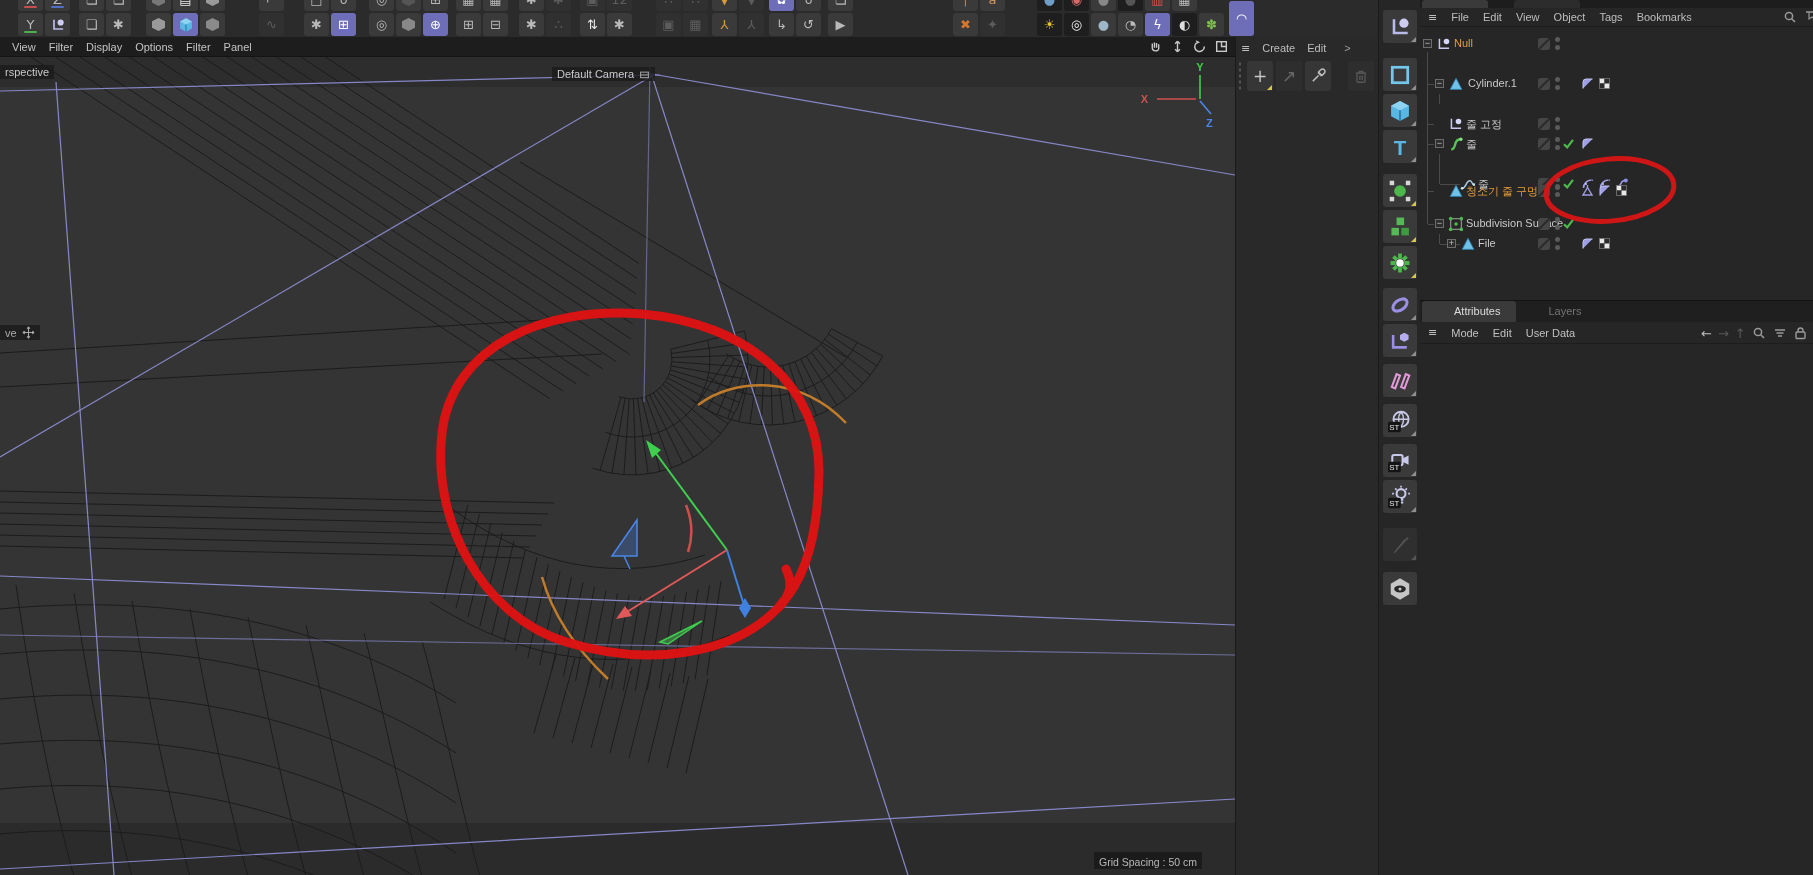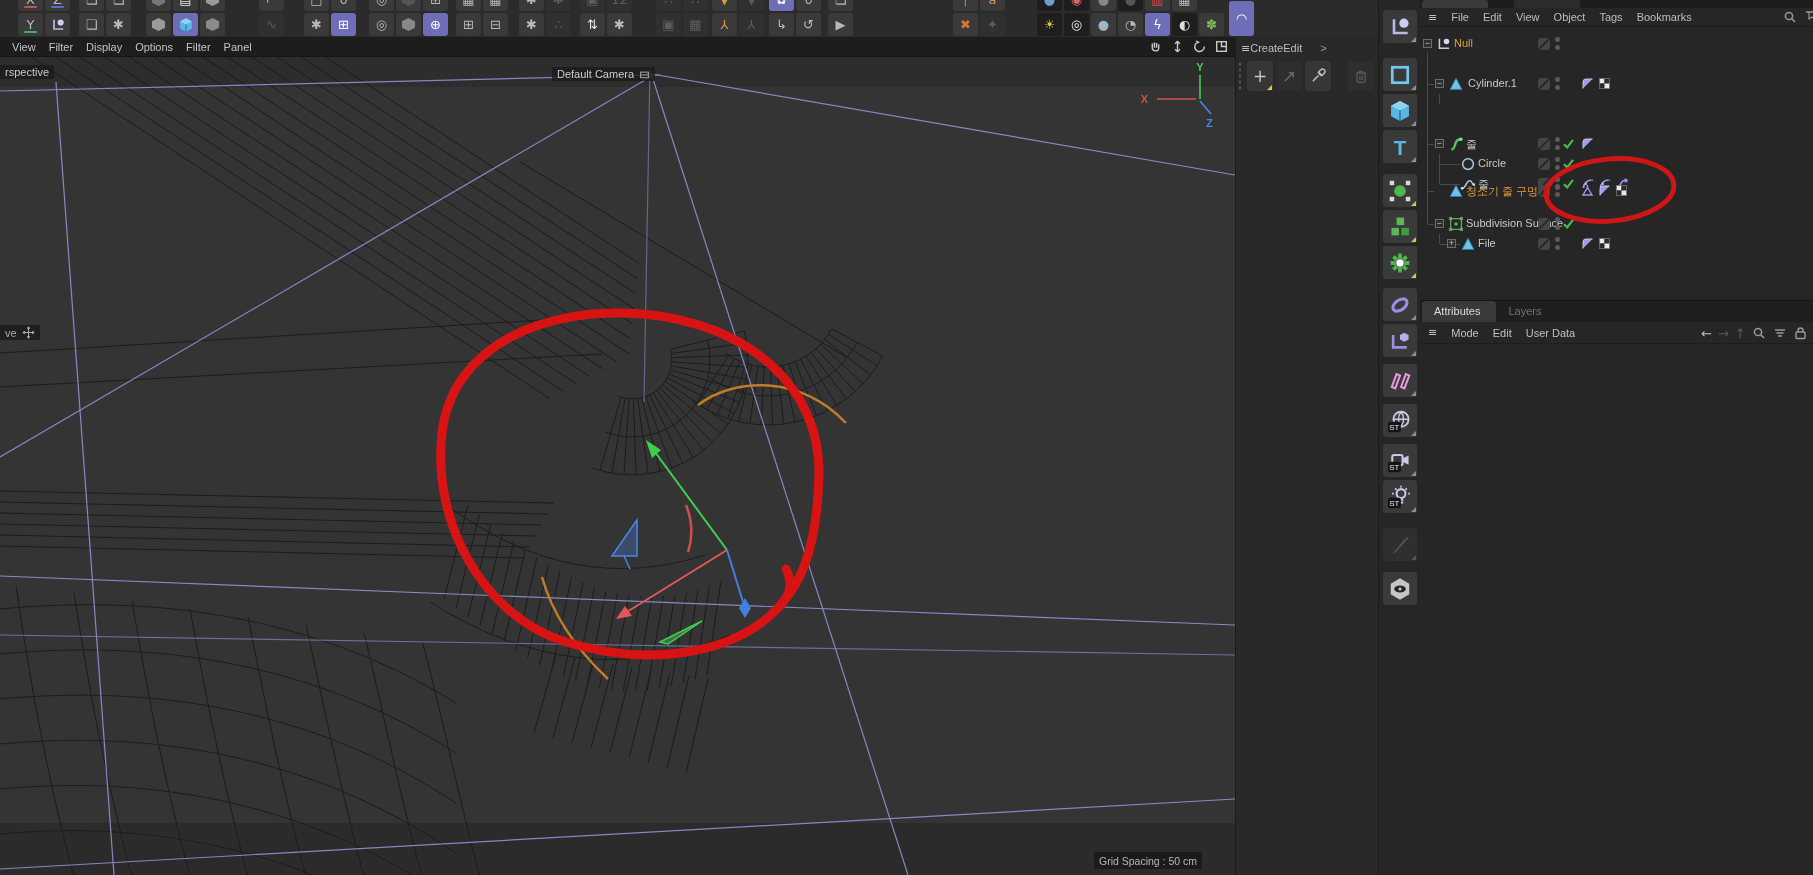--- a/index.html
+++ b/index.html
@@ -24,26 +24,26 @@
   .hexshape{width:13px;height:13px;clip-path:polygon(50% 0,100% 25%,100% 75%,50% 100%,0 75%,0 25%)}
   
   #vp-menubar{position:absolute;left:0;top:37px;width:1235px;height:20px;background:#1d1d1d;display:flex;align-items:center;
               font-size:11px;color:#c3c3c3;border-bottom:1px solid #141414;box-sizing:border-box}
   .vp-menu-item{margin-left:13px;cursor:default}
   .vp-menu-item:first-of-type{margin-left:12px}
   #vp-nav{margin-left:auto;display:flex;gap:7px;margin-right:6px;align-items:center}
   .navic{width:15px;height:15px;display:flex}
   
   #viewport{position:absolute;left:0;top:57px;width:1235px;height:818px;background:#343434;overflow:hidden}
-  .vp-pill{position:absolute;background:rgba(26,26,26,.78);color:#c9c9c9;font-size:11px;padding:1px 5px;display:flex;gap:5px;align-items:center}
+  .vp-pill{position:absolute;background:rgba(26,26,26,.78);color:#c9c9c9;font-size:11px;padding:1px 5px;display:flex;gap:5px;align-items:flex-end}
   
   #gap-panel{position:absolute;left:1235px;top:37px;width:143px;height:838px;background:#292929;border-left:1px solid #1a1a1a;box-sizing:border-box}
   #pal-head{position:absolute;left:0;top:2px;right:0;height:18px;display:flex;align-items:center;font-size:11px;color:#bdbdbd}
   #pal-head .glyph{margin-left:5px}
-  #pal-head .pal-menu{}
+  #pal-head .pal-menu{margin-left:12px}
   #pal-head .chev{margin-left:18px;color:#9a9a9a}
   #pal-btns{position:absolute;left:2px;top:24px;display:flex;gap:3px;align-items:center}
   .pal-handle{width:5px;height:30px;margin-right:1px;background-image:radial-gradient(#555 1px,transparent 1.2px);background-size:4px 6px}
   .pal-btn{width:26px;height:30px;background:#363636;border-radius:3px;display:flex;align-items:center;justify-content:center;
            color:#c5c5c5;font-size:17px;position:relative}
   .pal-btn.faded{opacity:.4}
   .pal-btn.trash{margin-left:14px}
   
   #mode-strip{position:absolute;left:1378px;top:0;width:42px;height:875px;background:#262626;border-left:1px solid #1a1a1a;box-sizing:border-box}
   .strip-btn{position:absolute;left:4px;width:34px;height:33px;background:#3a3a3a;border-radius:3px;display:flex;align-items:center;justify-content:center}
@@ -74,21 +74,21 @@
   .vdots i{display:block;width:5px;height:5px;border-radius:50%;background:#5a5a5a;margin-bottom:3px}
   .vdots.red i{background:#c05050}
   .rcheck{position:absolute;left:142px;top:3px;width:13px;height:13px}
   .tags{position:absolute;left:161px;top:3px;display:flex;gap:4px}
   .tag{width:13px;height:13px}
   .tag svg{width:13px;height:13px}
   .guide{position:absolute;background:#4a4a4a}
   #panel-annot{position:absolute;left:0;top:0;pointer-events:none;z-index:6}
   #attr-tabs{position:absolute;left:0;top:300px;width:100%;height:22px;background:#1f1f1f;border-top:1px solid #141414;
              display:flex;font-size:11px;box-sizing:border-box}
-  .attr-tab{padding:4px 16px 0 12px;height:22px;box-sizing:border-box}
+  .attr-tab{padding:4px 16px 0 32px;height:22px;box-sizing:border-box}
   .attr-tab.active{background:#3a3a3a;color:#dcdcdc;border-radius:3px 3px 0 0;margin-left:2px}
   .attr-tab.inactive{color:#737373}
   #attr-toolbar{position:absolute;left:0;top:322px;width:100%;height:22px;background:#262626;border-bottom:1px solid #1d1d1d;
                 display:flex;align-items:center;font-size:11px;color:#c0c0c0;box-sizing:border-box}
   #attr-toolbar .glyph{margin-left:8px}
   .attr-menu-item{margin-left:14px}
   #attr-nav{position:absolute;right:0;top:323px;height:20px;display:flex;align-items:center;gap:6px;overflow:hidden;width:112px}
   .attr-arrow{font-size:13px;font-family:"DejaVu Sans",sans-serif}
 </style>
 </head>
@@ -810,20 +810,33 @@
             </svg></span>
           <span class="tag"><svg viewBox="0 0 13 13" width="13" height="13">
               <rect x="1.5" y="1.5" width="5" height="5" fill="#e8e8e8"></rect>
               <rect x="6.5" y="1.5" width="5" height="5" fill="#2a2a2a"></rect>
               <rect x="1.5" y="6.5" width="5" height="5" fill="#2a2a2a"></rect>
               <rect x="6.5" y="6.5" width="5" height="5" fill="#e8e8e8"></rect>
               <rect x="1.5" y="1.5" width="10" height="10" fill="none" stroke="#777" stroke-width=".8"></rect>
             </svg></span>
         </span>
       </div>
+      <div class="row" style="top: 87px;">
+        <div class="guide" style="left: 8px; top: 10px; width: 6px; height: 1px;"></div>
+        <span class="oicon" style="left: 28px;"><svg viewBox="0 0 14 14" width="15" height="15">
+            <path d="M3.2 2.5v9h9" stroke="#c9c9ee" stroke-width="1.4" fill="none"></path>
+            <circle cx="9.8" cy="5.2" r="2.6" fill="#d5d5f5"></circle>
+          </svg></span>
+        <span class="label" style="left: 46px;">줄 고정</span>
+        <span class="chip"></span>
+        <span class="vdots">
+          <i></i>
+          <i></i>
+        </span>
+      </div>
       <div class="row" style="top: 107px;">
         <div class="guide" style="left: 8px; top: 10px; width: 6px; height: 1px;"></div>
         <span class="exp" style="left: 15px;">−</span>
         <span class="oicon" style="left: 28px;"><svg viewBox="0 0 14 14" width="15" height="15">
             <path d="M3 12.5C8.5 12.5 4.5 3 11.5 3" fill="none" stroke="#57c457" stroke-width="2.2"></path>
             <circle cx="12" cy="3" r="1.6" fill="#8adf8a"></circle>
           </svg></span>
         <span class="label" style="left: 46px;">줄</span>
         <span class="chip"></span>
         <span class="vdots">
@@ -832,35 +845,20 @@
         </span>
         <span class="rcheck"><svg viewBox="0 0 13 13" width="13" height="13">
             <path d="M2 7.2 5.2 10.4 11 2.8" fill="none" stroke="#4db84d" stroke-width="2.2"></path>
           </svg></span>
         <span class="tags">
           <span class="tag"><svg viewBox="0 0 13 13" width="13" height="13">
               <path d="M2 11.5V5a3 3 0 013-3h6.5Z" fill="#9f9fe6"></path>
               <path d="M2 11.5V5a3 3 0 013-3h6.5" fill="none" stroke="#c4c4f2" stroke-width="1"></path>
             </svg></span>
         </span>
-      </div>
-      <div class="row" style="top: 127px;">
-        <div class="guide" style="left: 20px; top: 10px; width: 20px; height: 1px;"></div>
-        <span class="oicon" style="left: 40px;"><svg viewBox="0 0 14 14" width="15" height="15">
-            <circle cx="7.5" cy="7.5" r="5" fill="none" stroke="#9fc4e0" stroke-width="1.5"></circle>
-          </svg></span>
-        <span class="label" style="left: 58px;">Circle</span>
-        <span class="chip"></span>
-        <span class="vdots">
-          <i></i>
-          <i></i>
-        </span>
-        <span class="rcheck"><svg viewBox="0 0 13 13" width="13" height="13">
-            <path d="M2 7.2 5.2 10.4 11 2.8" fill="none" stroke="#4db84d" stroke-width="2.2"></path>
-          </svg></span>
       </div>
       <div class="row" style="top: 147px;">
         <div class="guide" style="left: 20px; top: 10px; width: 20px; height: 1px;"></div>
         <span class="oicon" style="left: 40px;"><svg viewBox="0 0 14 14" width="15" height="15">
             <path d="M2 11.5C6 11.5 5.5 3.8 9.5 4.5c2 .4 1.5 3.5 3.5 3.5" fill="none" stroke="#a8c4d8" stroke-width="1.4"></path>
             <circle cx="2" cy="11.5" r="1.3" fill="#cfe2ef"></circle>
             <circle cx="13" cy="8" r="1.3" fill="#cfe2ef"></circle>
           </svg></span>
         <span class="label" style="left: 58px;">줄</span>
         <span class="chip"></span>

